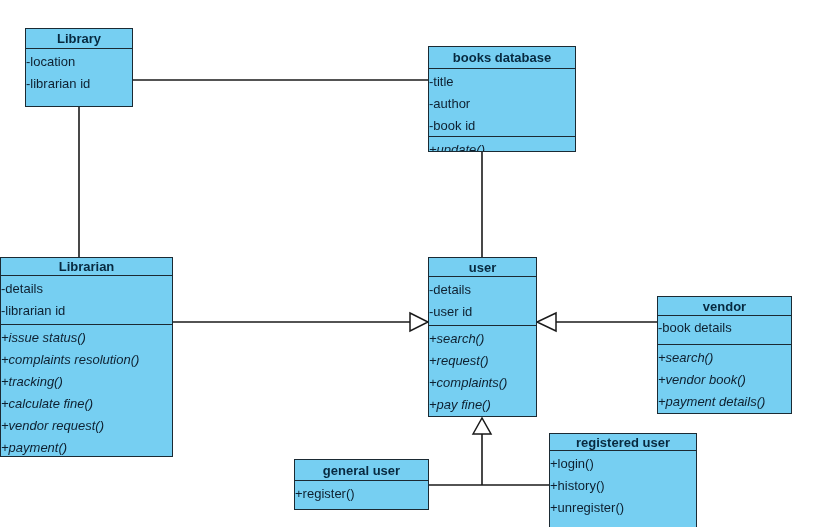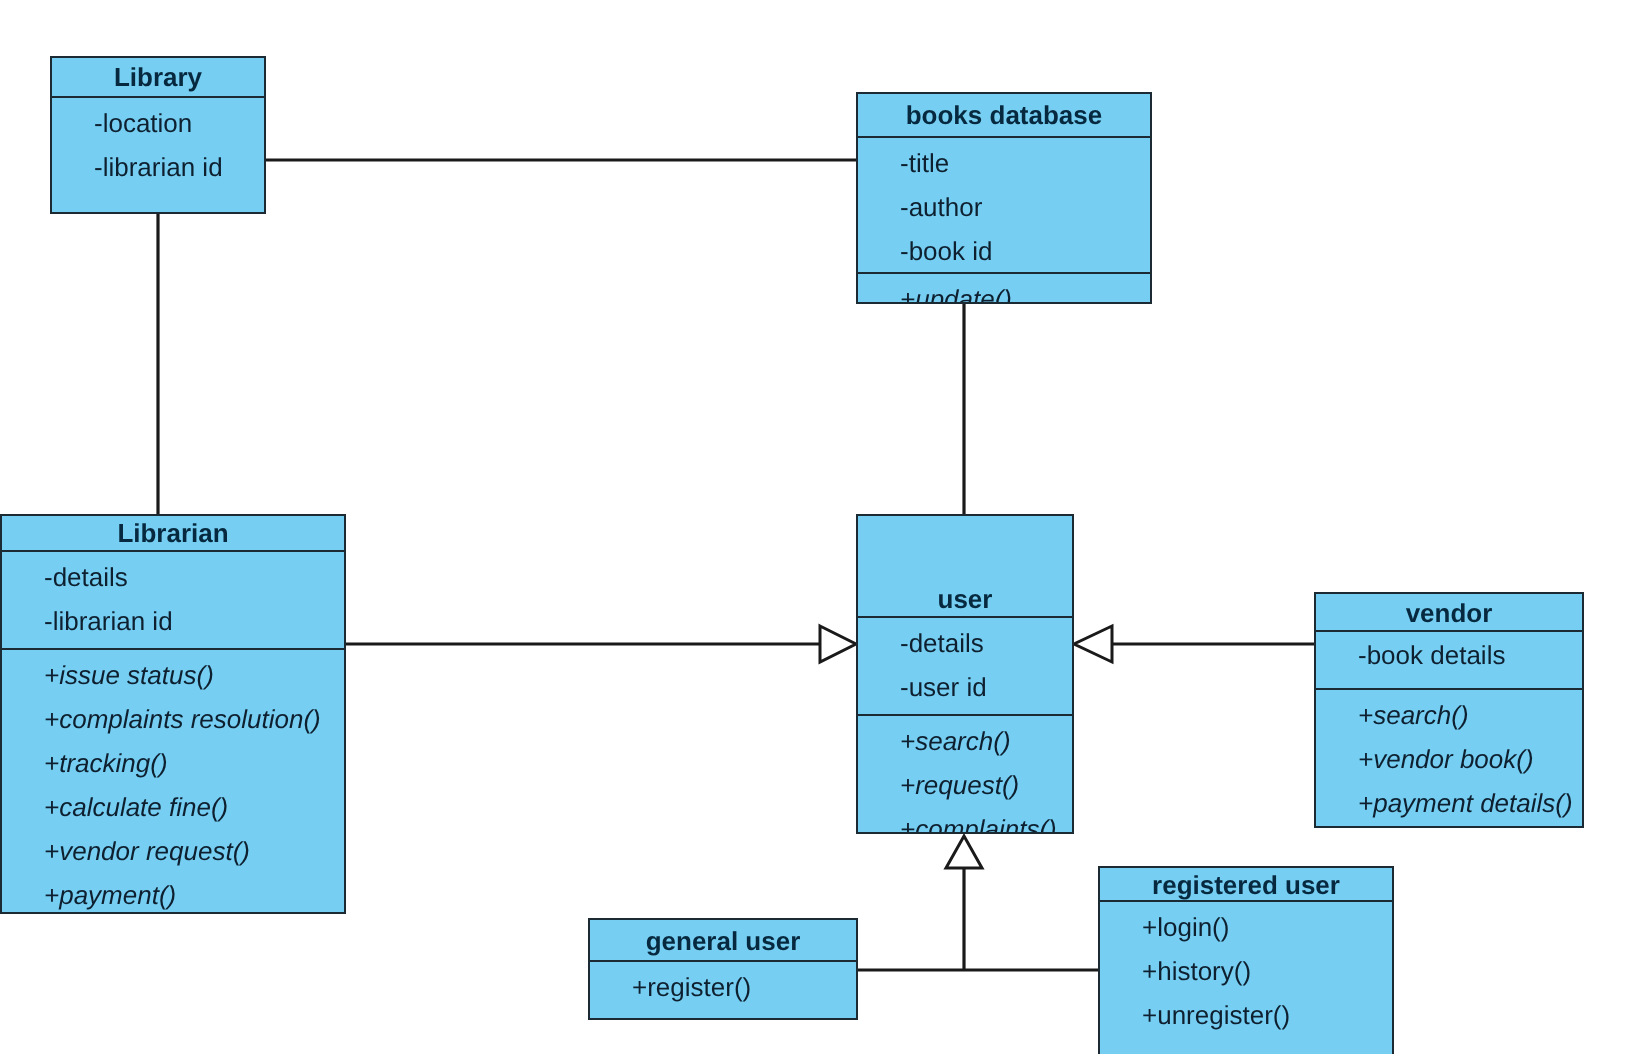--- a/index.html
+++ b/index.html
@@ -37,21 +37,21 @@
     justify-content: center;
     font-weight: bold;
     font-size: 13px;
     color: #07293f;
     border-bottom: 1.5px solid #1b2a33;
     white-space: nowrap;
     overflow: hidden;
   }
   .uml-comp {
     flex: 0 0 auto;
-    padding: 2px 2px 0 21px;
+    padding: 2px 2px 0 0;
     overflow: hidden;
   }
   .uml-comp.grow { flex: 1 1 auto; }
   .uml-comp.sep { border-top: 1.5px solid #1b2a33; font-style: italic; }
   .member {
     font-size: 13px;
     line-height: 22px;
     color: #0e2030;
     white-space: nowrap;
   }
@@ -110,21 +110,21 @@
       <div class="member">+issue status()</div>
       <div class="member">+complaints resolution()</div>
       <div class="member">+tracking()</div>
       <div class="member">+calculate fine()</div>
       <div class="member">+vendor request()</div>
       <div class="member">+payment()</div>
     </div>
   </div>
 
   <div class="uml-class" style="left:428px; top:257px; width:109px; height:160px;">
-    <div class="uml-title" style="height:18px;margin-top:32px;">user</div>
+    <div class="uml-title" style="height:18px;">user</div>
     <div class="uml-comp" style="height:48px; box-sizing:border-box;">
       <div class="member">-details</div>
       <div class="member">-user id</div>
     </div>
     <div class="uml-comp grow sep">
       <div class="member">+search()</div>
       <div class="member">+request()</div>
       <div class="member">+complaints()</div>
       <div class="member">+pay fine()</div>
     </div>

